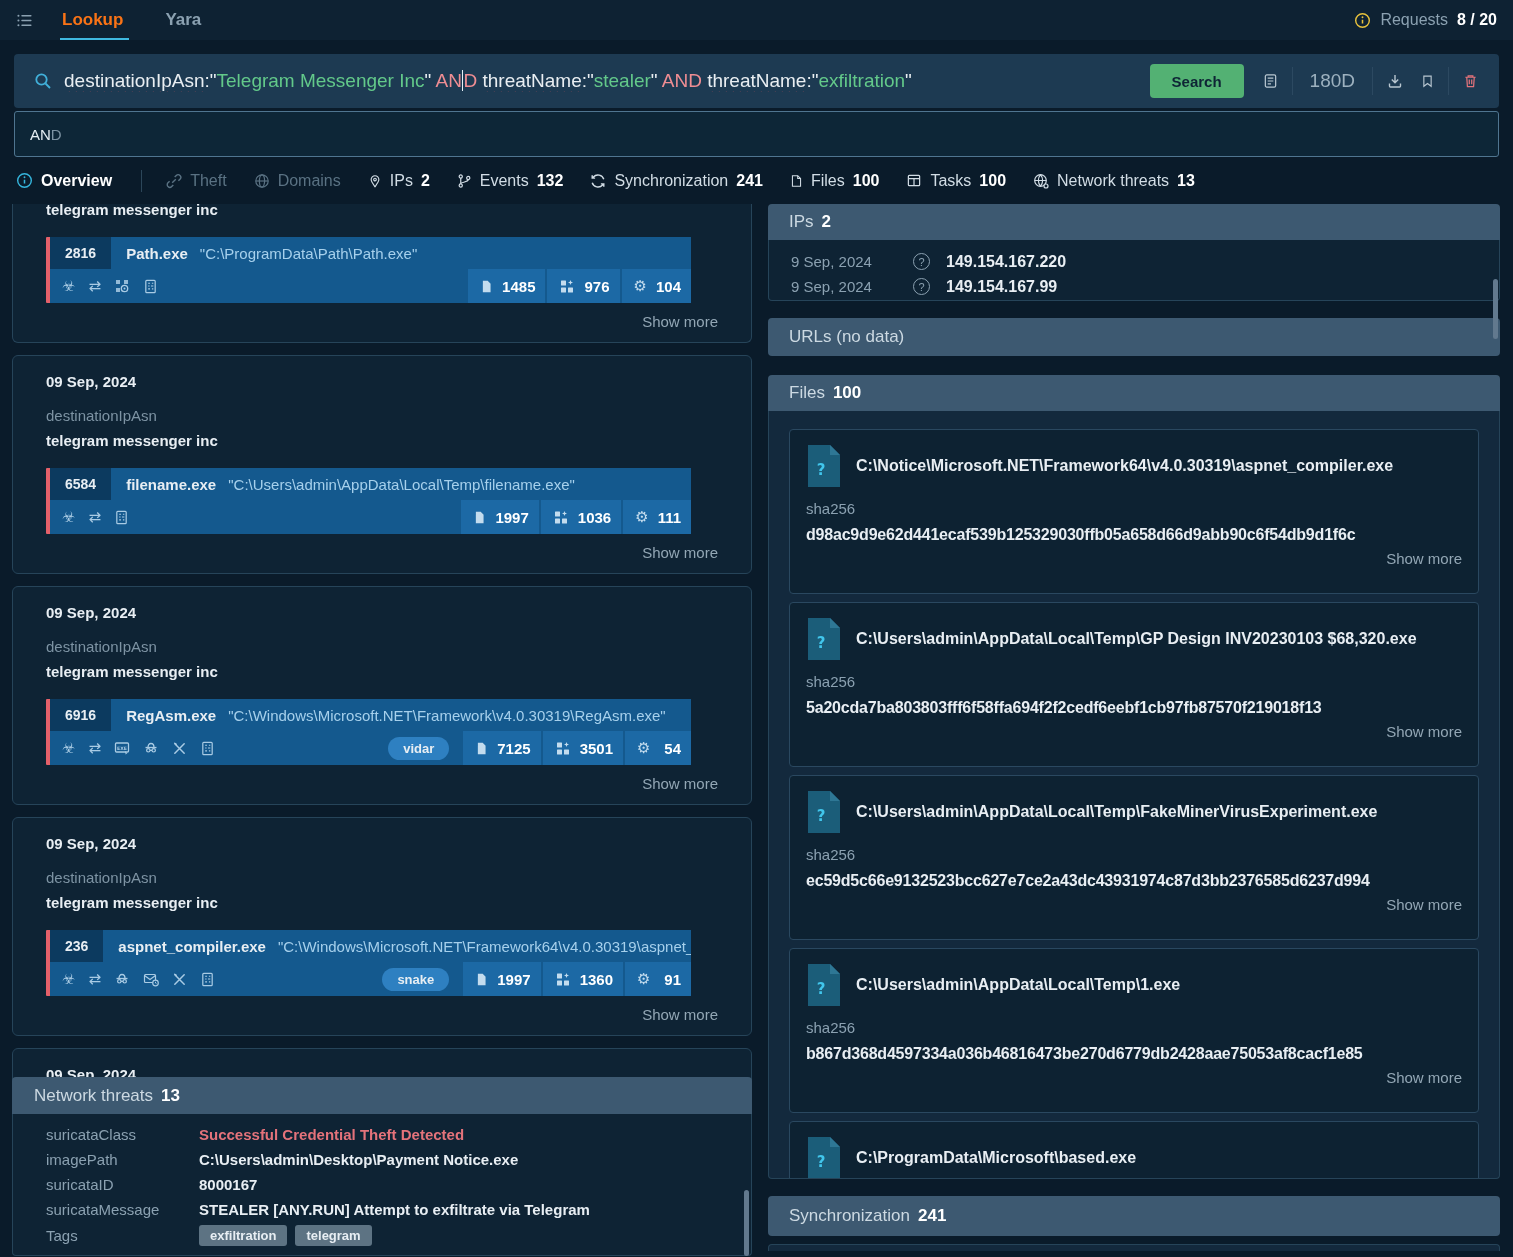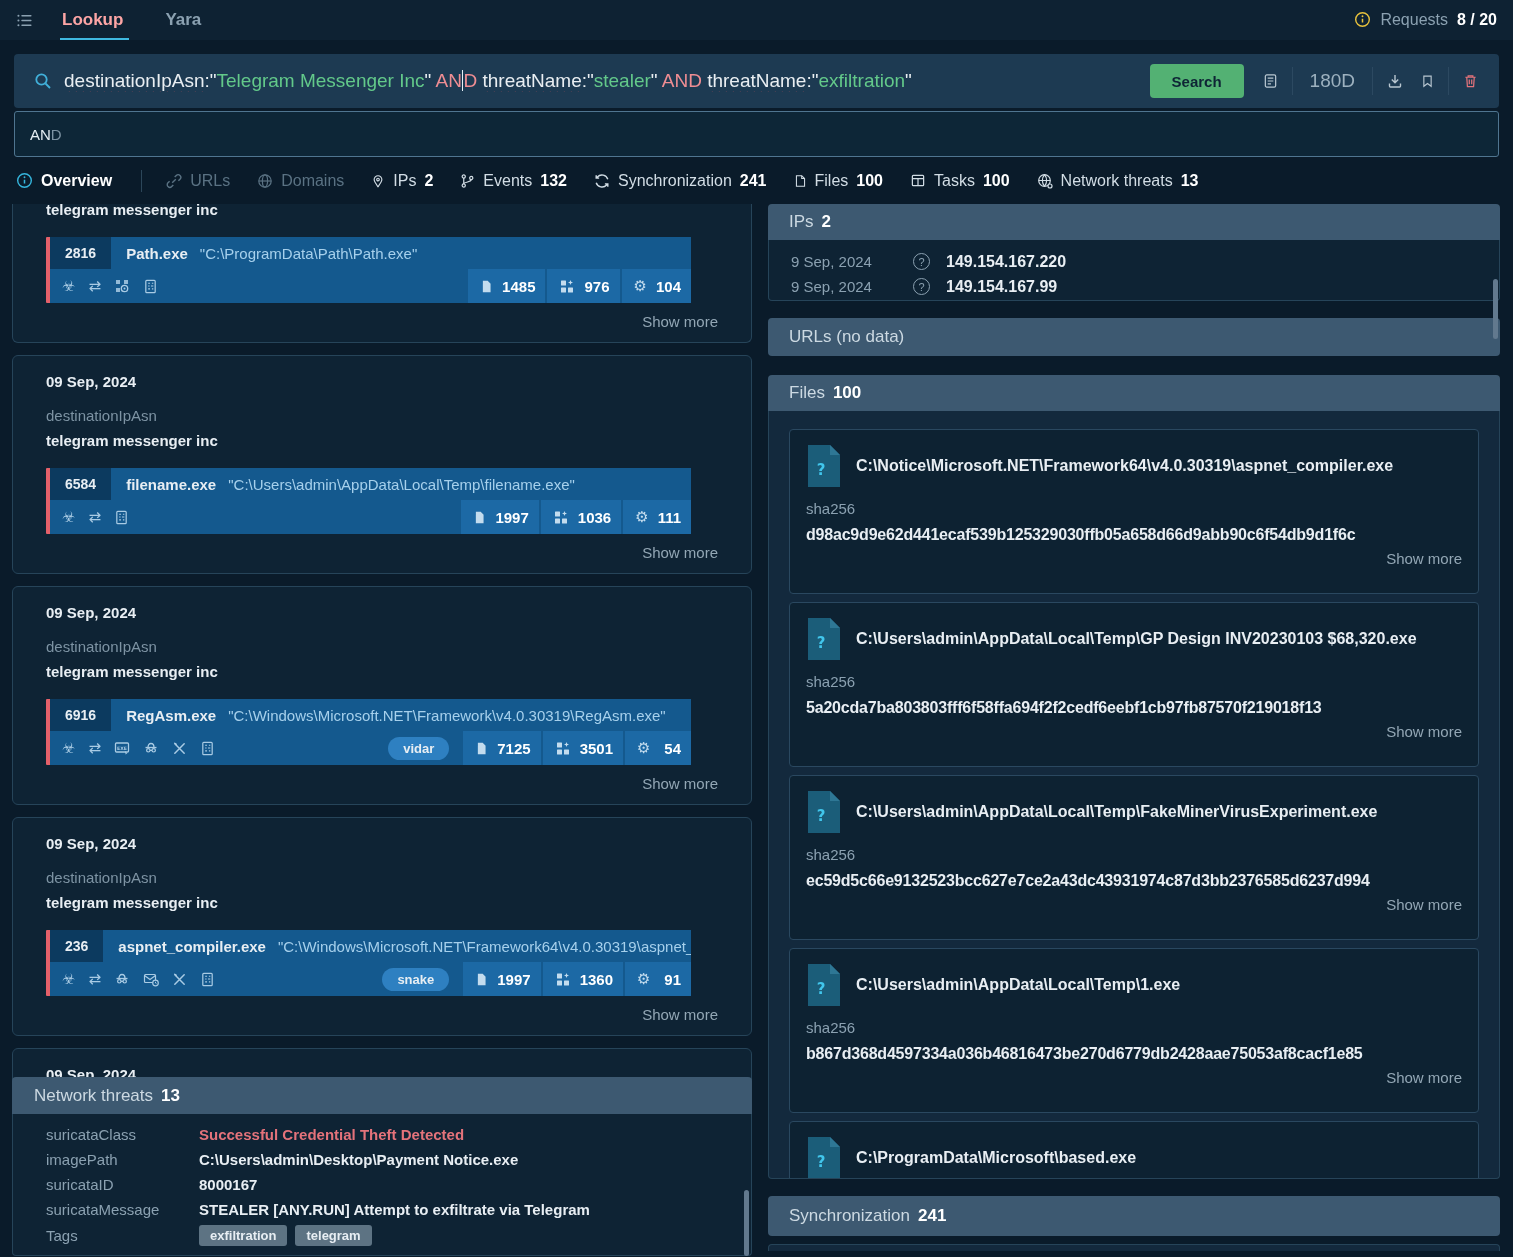--- a/index.html
+++ b/index.html
@@ -8,24 +8,24 @@
     width:1513px; height:1257px; overflow:hidden;
     background:#0a1b2a; color:#e8eef3;
     font-family:"Liberation Sans","DejaVu Sans",sans-serif;
   }
   svg { display:block; }
   b { font-weight:bold; }
 
   
   .topbar { height:40px; background:#0e2233; display:flex; align-items:center; padding:0 16px; }
   .menu-icon { color:#8ba1b1; margin-right:28px; display:flex; }
-  .top-tab { font-size:17px; font-weight:bold; color:#fca5a5; margin-right:42px; position:relative; height:40px; display:flex; align-items:center; cursor:pointer; }
+  .top-tab { font-size:17px; font-weight:bold; color:#f97316; margin-right:42px; position:relative; height:40px; display:flex; align-items:center; cursor:pointer; }
   .top-tab.active::after { content:""; position:absolute; left:-2px; right:-6px; bottom:0; height:2px; background:#3fb9e0; }
   .top-tab.inactive { color:#8ba1b1; }
-  .req { margin-left:auto; display:flex; align-items:flex-start; gap:9px; font-size:16px; color:#8ba1b1; }
+  .req { margin-left:auto; display:flex; align-items:flex-end; gap:9px; font-size:16px; color:#8ba1b1; }
   .req b { color:#fff; }
   .req-icon { color:#e7c23d; display:flex; }
 
   
   .search-wrap { margin:14px 14px 0; background:#1d3a52; border-radius:4px; height:54px; display:flex; align-items:center; padding:0 12px; }
   .search-icon { color:#41b0da; margin:0 12px 0 8px; display:flex; flex:none; }
   .query { font-size:19px; white-space:pre; flex:1; overflow:hidden; }
   .fld { color:#e9eef2; text-decoration:underline; text-decoration-style:wavy; text-decoration-color:#d94f55; text-decoration-thickness:1px; text-underline-offset:4px; }
   .pln { color:#e9eef2; }
   .val { color:#63c98a; }
@@ -197,21 +197,21 @@
       </span>
     <span>Overview</span>
   </span>
   <span class="tb-div"></span>
   <span class="tb disabled">
     <span class="ti">
         <svg viewBox="0 0 16 16" width="16" height="16" fill="none" stroke="currentColor" stroke-width="1.4">
           <path d="M6.2 9.8l3.6-3.6M7.3 11.9l-1.6 1.6a2.6 2.6 0 0 1-3.7-3.7l1.6-1.6M8.7 4.1l1.6-1.6a2.6 2.6 0 0 1 3.7 3.7l-1.6 1.6"></path>
         </svg>
       </span>
-    <span>URLs</span>
+    <span>Theft</span>
   </span>
   <span class="tb disabled">
     <span class="ti">
         <svg viewBox="0 0 16 16" width="16" height="16" fill="none" stroke="currentColor" stroke-width="1.2">
           <circle cx="8" cy="8" r="6.2"></circle>
           <ellipse cx="8" cy="8" rx="2.6" ry="6.2"></ellipse>
           <path d="M1.8 8h12.4"></path>
         </svg>
       </span>
     <span>Domains</span>

